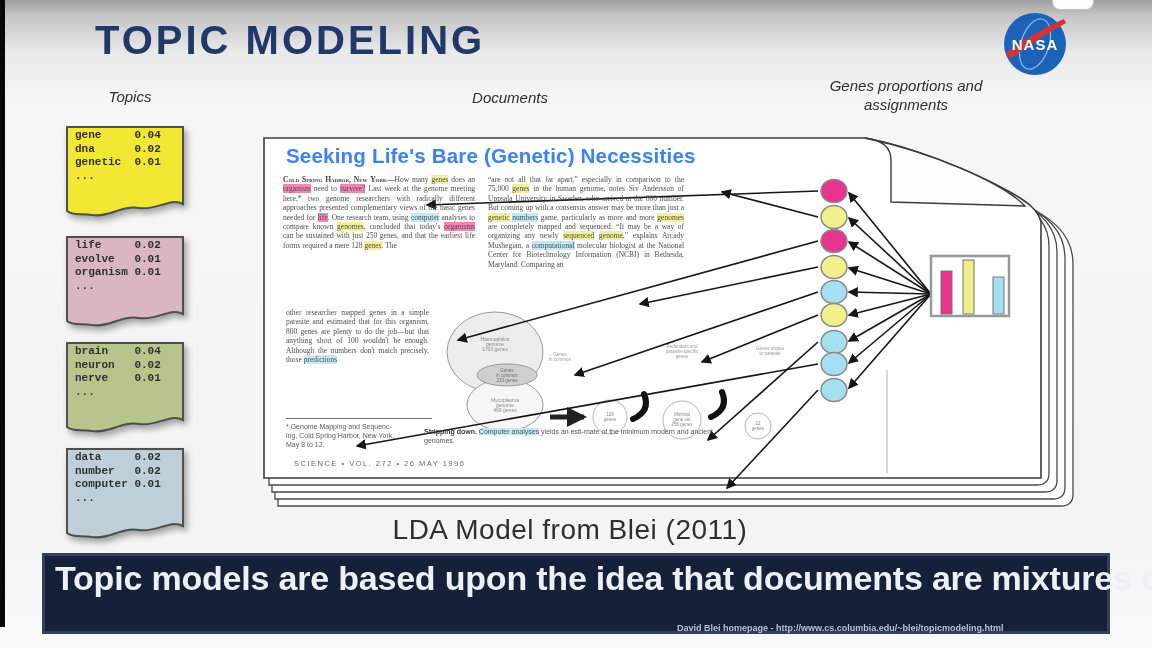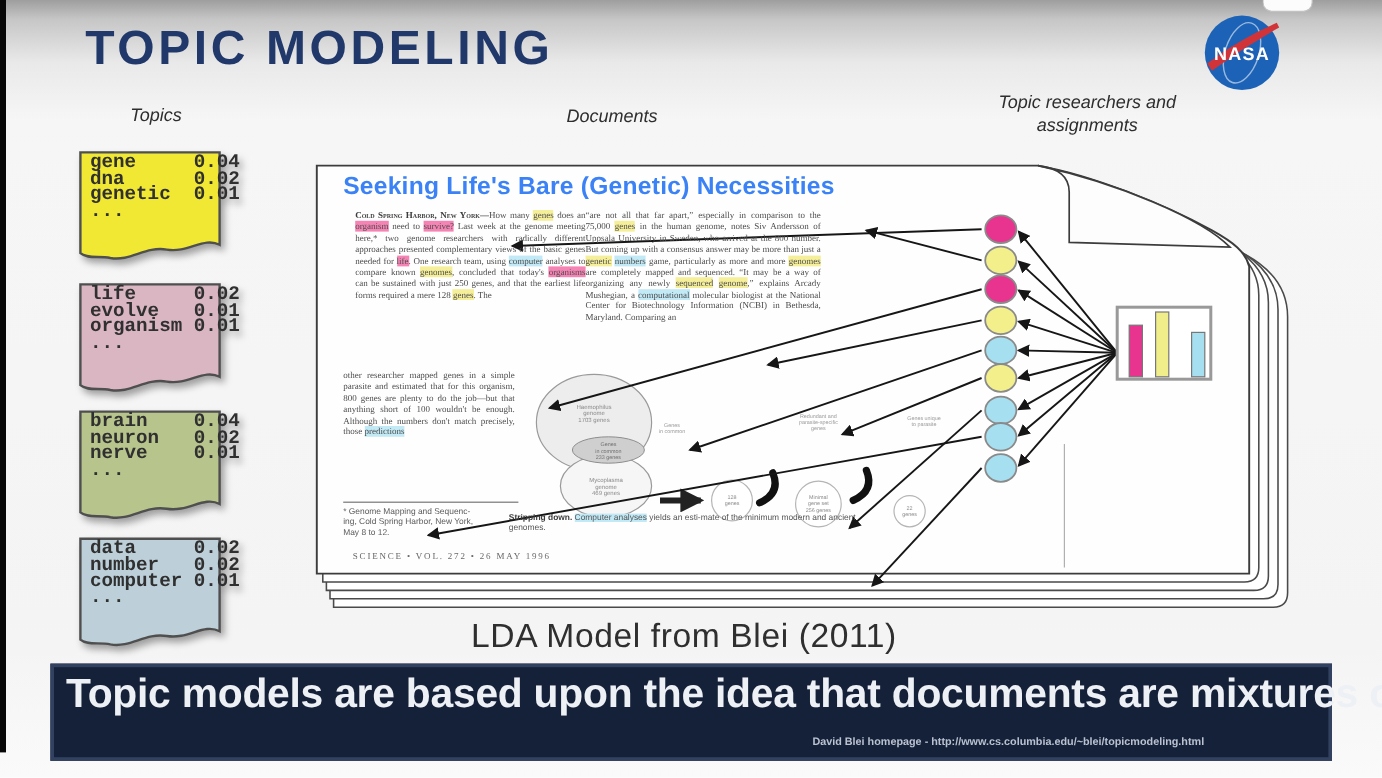--- a/index.html
+++ b/index.html
@@ -2,53 +2,53 @@
 <html><head>
 <meta charset="utf-8">
 <style>
   html,body{margin:0;padding:0;}
   body{width:1152px;height:648px;overflow:hidden;position:relative;
        font-family:"Liberation Sans",sans-serif;
        background:linear-gradient(180deg,#9e9e9e 0px,#c6c6c6 16px,#e9e9e9 52px,#f6f6f6 100px,#f4f4f4 540px,#fafafa 648px);}
   .abs{position:absolute;}
   #left-strip{left:0;top:0;width:5px;height:627px;background:#070707;}
   #top-pill{left:1052px;top:0;width:40px;height:9px;background:#fcfcfc;border:1px solid #c2c2c2;border-top:none;border-radius:0 0 8px 8px;}
-  #slide-title{left:71px;top:18px;font-size:40px;font-weight:800;letter-spacing:3px;color:#20386a;}
+  #slide-title{left:95px;top:18px;font-size:40px;font-weight:800;letter-spacing:3px;color:#20386a;}
   .col-label{font-style:italic;font-size:15px;color:#2e2e2e;text-align:center;line-height:19px;}
   #label-topics{left:70px;top:87px;width:120px;}
   #label-documents{left:440px;top:88px;width:140px;}
   #label-proportions{left:786px;top:76px;width:240px;}
   
   .note{width:122px;height:98px;filter:drop-shadow(3px 4px 3px rgba(0,0,0,0.35));}
   .note svg{position:absolute;left:0;top:0;}
   .note pre{position:absolute;left:11px;top:5px;margin:0;font-family:"Liberation Mono","DejaVu Sans Mono",monospace;
-            font-size:16px;line-height:13.5px;color:#303030;font-weight:bold;}
+            font-size:11px;line-height:13.5px;color:#303030;font-weight:bold;}
   #note-1{left:64px;top:124px;} #note-2{left:64px;top:234px;}
   #note-3{left:64px;top:340px;} #note-4{left:64px;top:446px;}
   
   #doc-svg{left:250px;top:128px;}
   
   #doc-headline{left:286px;top:144px;width:460px;font-size:20.5px;font-weight:bold;color:#3b82f6;letter-spacing:0.2px;}
   .art{font-family:"Liberation Serif",serif;color:#4e4e4e;font-size:7.5px;line-height:9.4px;text-align:justify;}
-  #art-col1a{left:296px;top:175px;width:192px;}
+  #art-col1a{left:283px;top:175px;width:192px;}
   #art-col1b{left:286px;top:308px;width:143px;}
   #art-col2{left:488px;top:175px;width:196px;}
   .h-y{background:#f6ef99;} .h-p{background:#f584b5;} .h-c{background:#c2e9f6;}
   .sc{font-variant:small-caps;font-weight:bold;color:#3c3c3c;}
   .bld{font-weight:bold;color:#3a3a3a;}
   #doc-footnote{left:286px;top:418px;width:146px;font-size:7px;line-height:9px;color:#5a5a5a;border-top:1.5px solid #777;padding-top:3px;font-family:"Liberation Sans",sans-serif;}
-  #doc-journal{left:294px;top:459px;font-size:7.5px;letter-spacing:1.5px;color:#6a6a6a;font-family:Liberation Serif, serif;}
+  #doc-journal{left:294px;top:459px;font-size:7.5px;letter-spacing:1.5px;color:#6a6a6a;font-family:Liberation Sans, sans-serif;}
   #doc-figcaption{left:424px;top:427px;width:300px;font-size:7px;line-height:9px;color:#555;font-family:"Liberation Sans",sans-serif;}
   #lda-caption{left:320px;top:514px;width:500px;text-align:center;font-size:28px;color:#2f2f2f;letter-spacing:0.5px;}
   
   #banner{left:42px;top:553px;width:1068px;height:81px;background:#152138;border:3px solid #31415f;box-sizing:border-box;}
   .banner-line{position:absolute;left:10px;color:#edf0f5;font-weight:bold;font-size:34px;letter-spacing:-0.2px;white-space:nowrap;}
   #banner-line1{top:3px;} #banner-line2{top:34px;}
   .cite{position:absolute;font-size:9px;font-weight:bold;color:rgba(215,222,236,0.85);white-space:nowrap;}
-  #cite-left{left:10px;top:64px;} #cite-right{left:612px;top:57px;padding-left:20px;}
+  #cite-left{left:10px;top:64px;} #cite-right{left:612px;top:67px;padding-left:20px;}
   
   #nasa-logo{left:1002px;top:11px;}
 </style>
 </head>
 <body>
 
 <div class="abs" id="left-strip"></div>
 <div class="abs" id="top-pill"></div>
 
 <div class="abs" id="slide-title">TOPIC MODELING</div>
@@ -58,21 +58,21 @@
     <circle cx="33" cy="33" r="31" fill="#1c63b7"></circle>
     <ellipse cx="33" cy="33" rx="14" ry="26" fill="none" stroke="rgba(255,255,255,0.55)" stroke-width="1.2" transform="rotate(18 33 33)"></ellipse>
     <path d="M4,42 C22,28 44,16 62,8 L64,12 C46,22 24,36 8,48 Z" fill="#d13438"></path>
     <text x="33" y="39" text-anchor="middle" font-family="Liberation Sans, sans-serif" font-size="15" font-weight="bold" fill="#ffffff" letter-spacing="1">NASA</text>
   </svg>
 </div>
 
 <div class="abs col-label" id="label-topics">Topics</div>
 <div class="abs col-label" id="label-documents">Documents</div>
 <div class="abs col-label" id="label-proportions">
-  <span>Topic researchers and</span><br>
+  <span>Genes proportions and</span><br>
   <span>assignments</span>
 </div>
 
 <div class="abs note" id="note-1">
   <svg width="122" height="98" viewBox="0 0 122 98">
       <path d="M3,3 H119 V80 C106,73 93,87 75,84 C57,81 45,94 28,91 C18,89 9,92 3,87 Z" stroke="#4f4f4f" stroke-width="2" fill="#f0e832"></path>
     </svg>
   <pre>gene     0.04
 dna      0.02
 genetic  0.01

